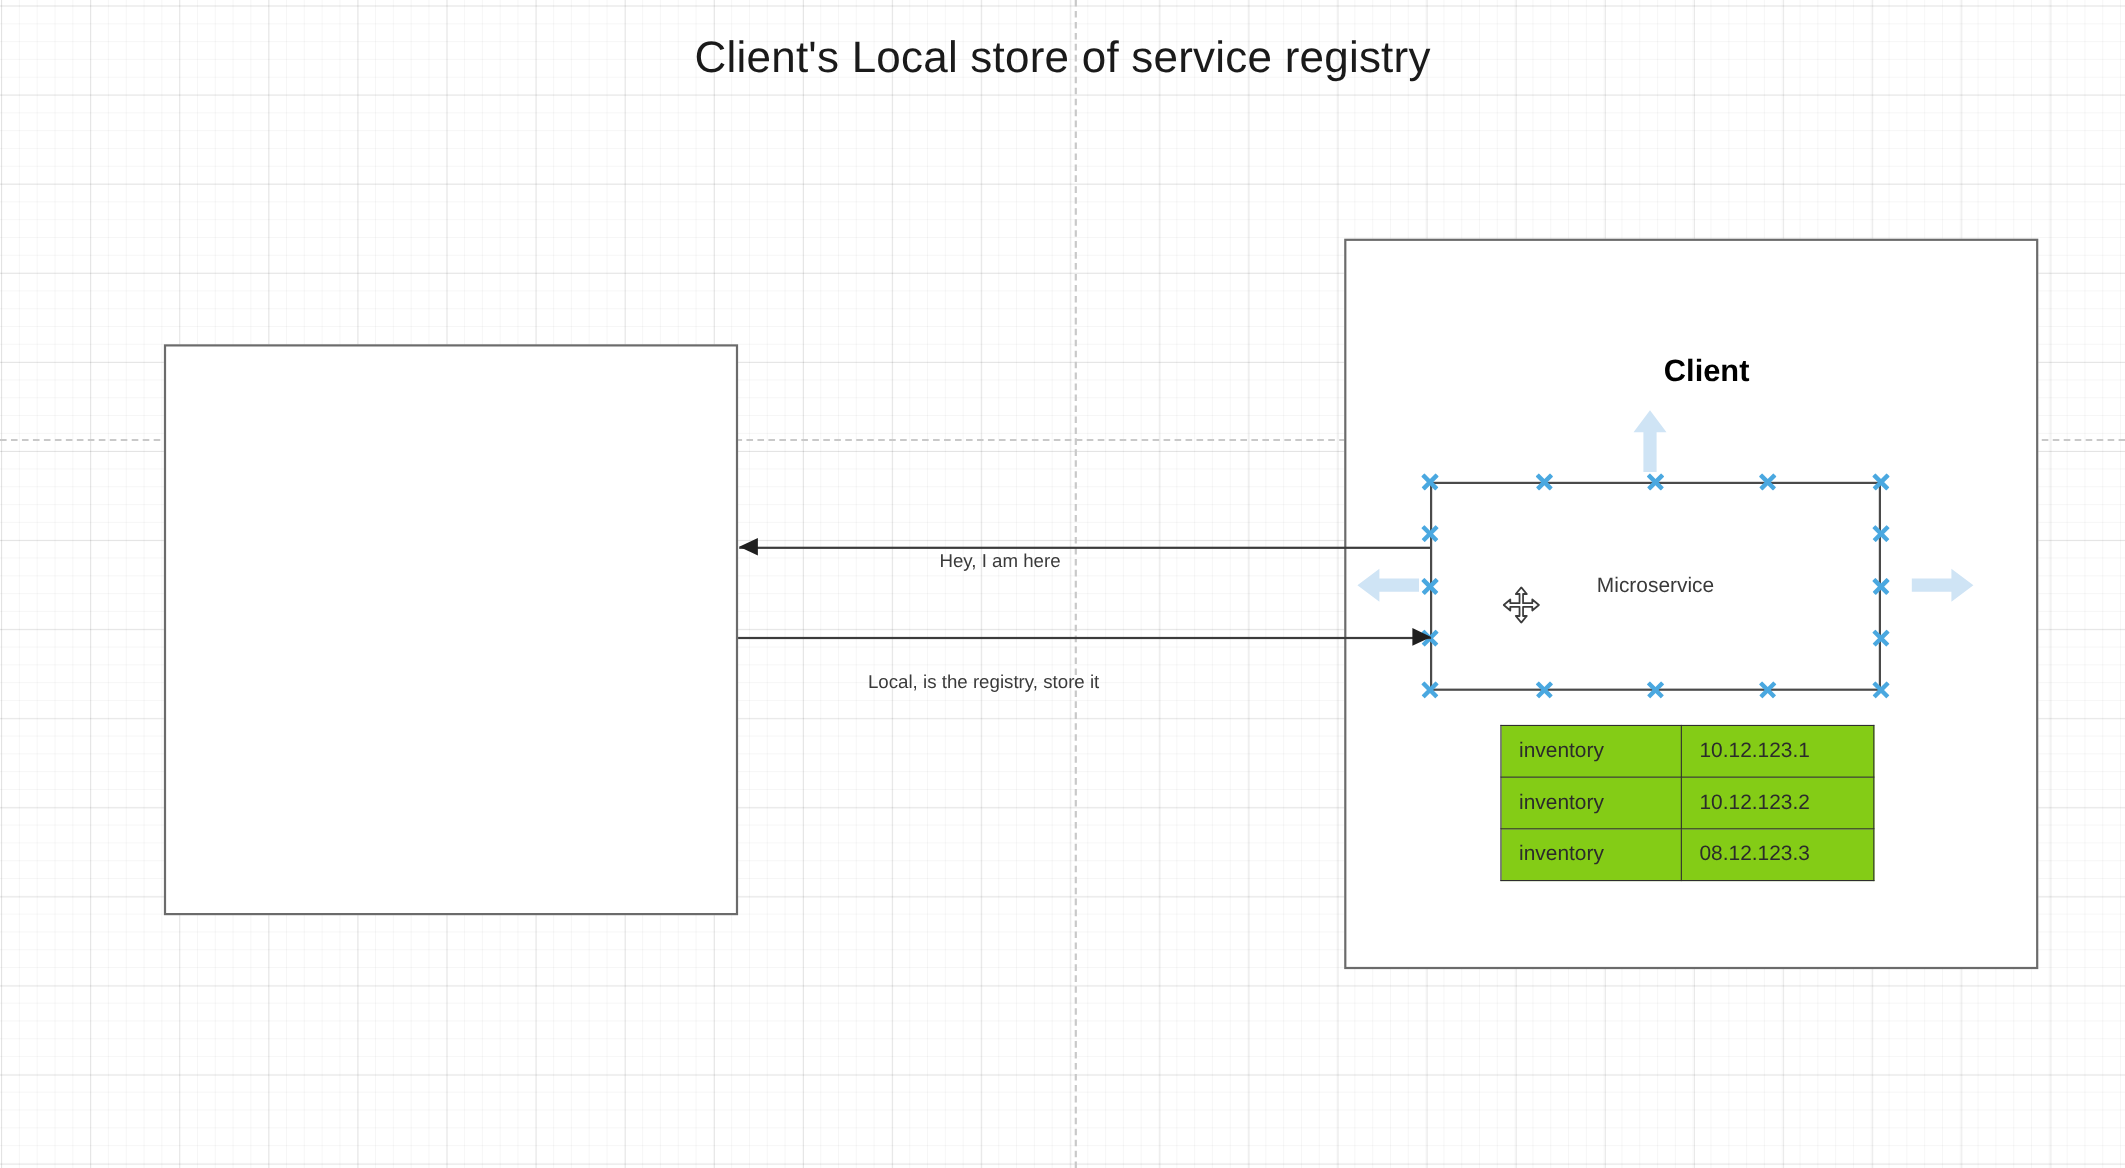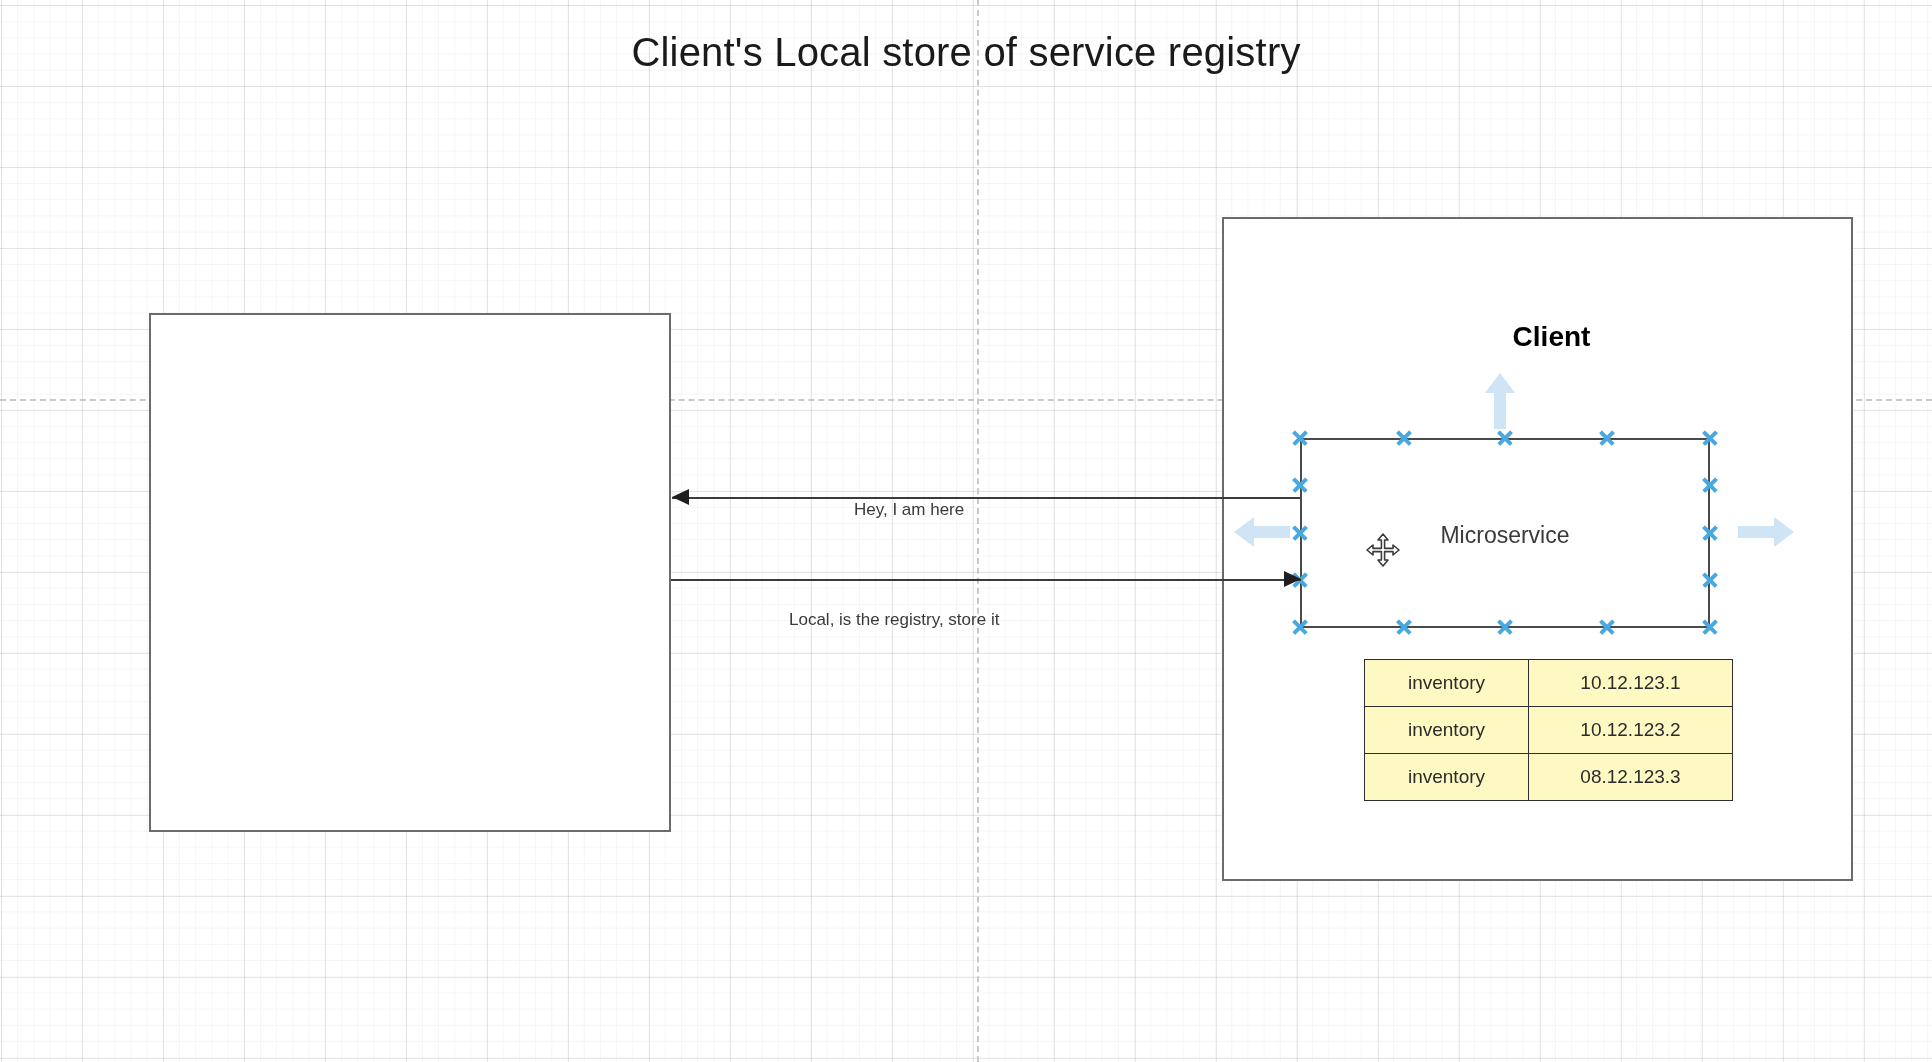--- a/index.html
+++ b/index.html
@@ -91,21 +91,21 @@
   }
 
   
   .ms-box {
     position:absolute;
     background:#ffffff;
     border:2px solid #4a4a4a;
   }
   .ms-label {
     position:absolute;
-    font-size:23px;
+    font-size:19px;
     color:#3a3a3a;
     white-space:nowrap;
   }
   .handle {
     position:absolute;
     width:17px; height:17px;
     margin-left:-8.5px; margin-top:-8.5px;
     pointer-events:auto;
   }
   .handle::before, .handle::after {
@@ -131,26 +131,25 @@
   .reg-table {
     position:absolute;
     border-collapse:collapse;
     background:#ffffff;
   }
   .reg-table td {
     border:1.6px solid #2e2e2e;
     font-size:19px;
     color:#2b2b2b;
     padding:12px 16px;
-    text-align:center;
-    white-space:nowrap;
-    background:#fef9c3;
+    white-space:nowrap;
+    background:#84cc16;
   }
   .reg-table td.c-name { width:164px; }
-  .reg-table td.c-ip   { width:204px; }
+  .reg-table td.c-ip   { width:175px; }
 </style>
 </head>
 <body>
 
 <div id="canvas">
 
   <div class="guide-v" style="left:977px;"></div>
   <div class="guide-h" style="top:399px;"></div>
 
   <div class="title">Client's Local store of service registry</div>

